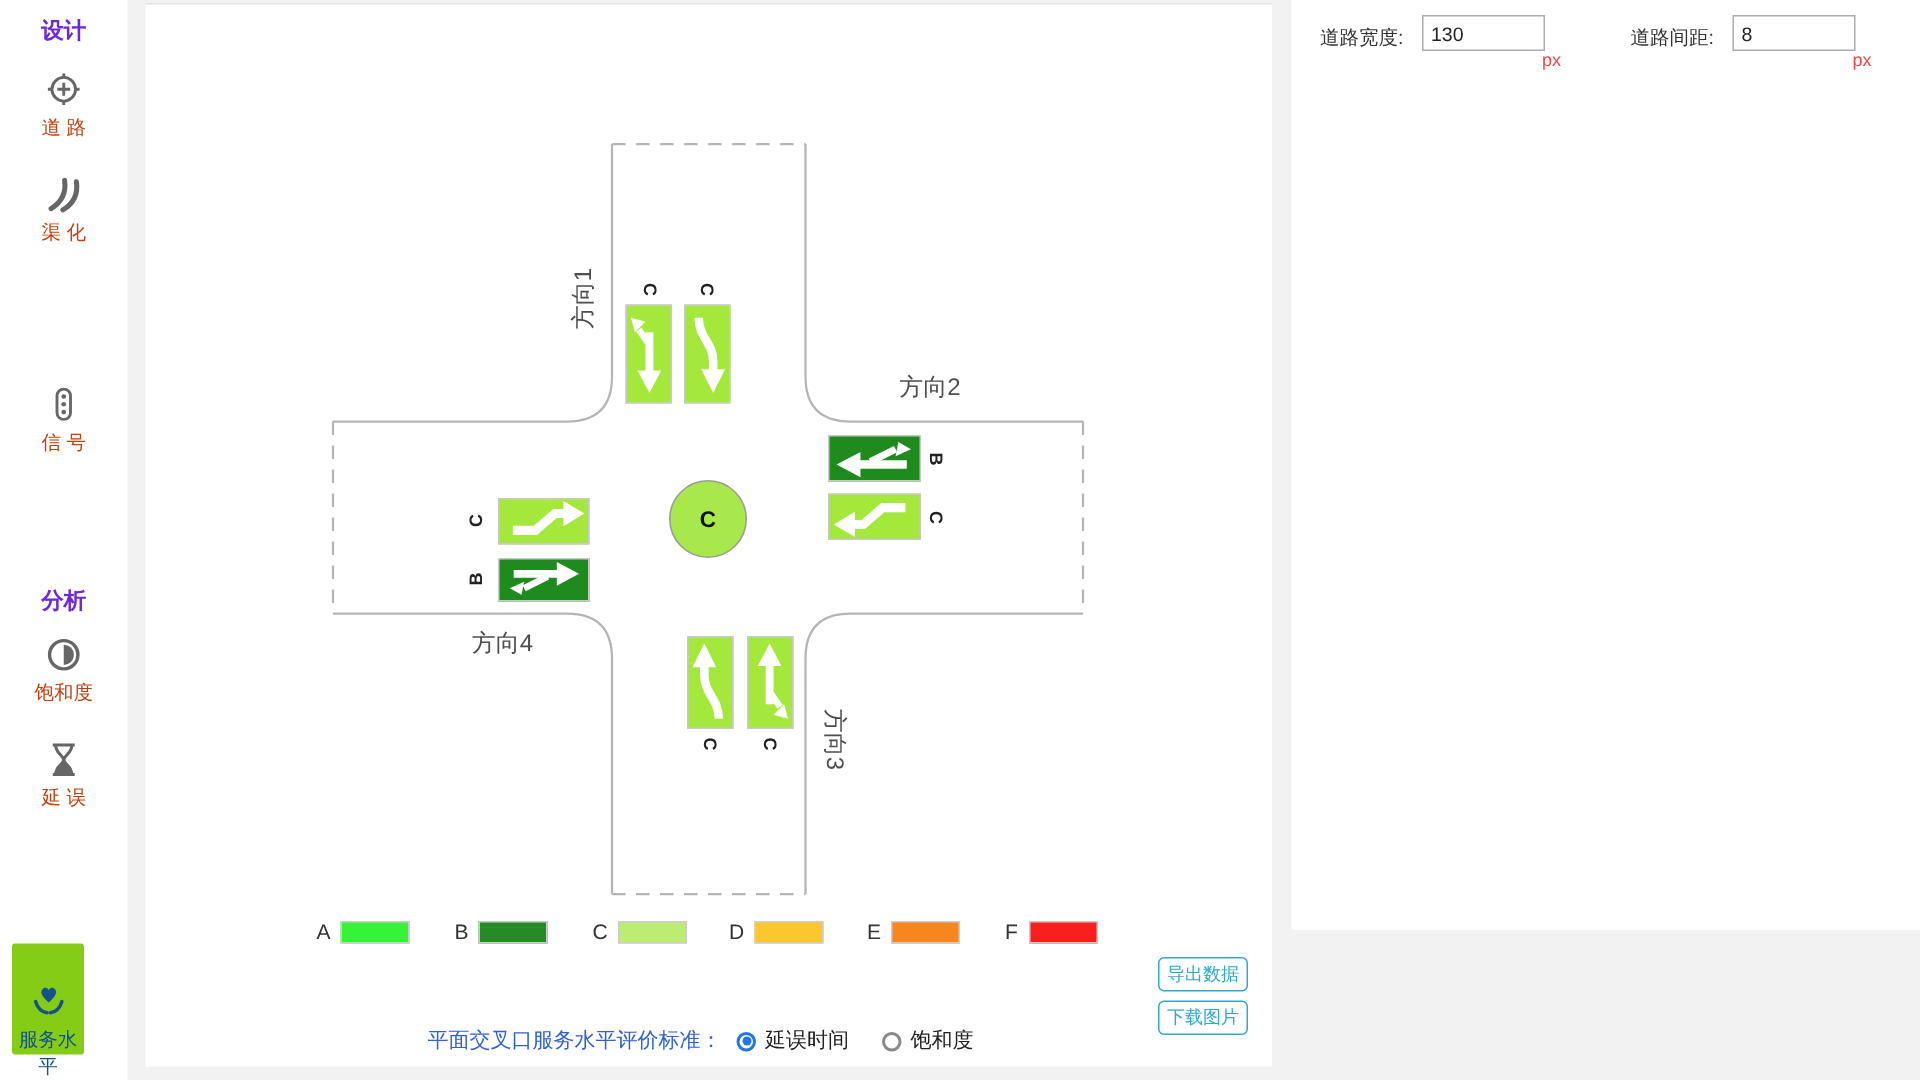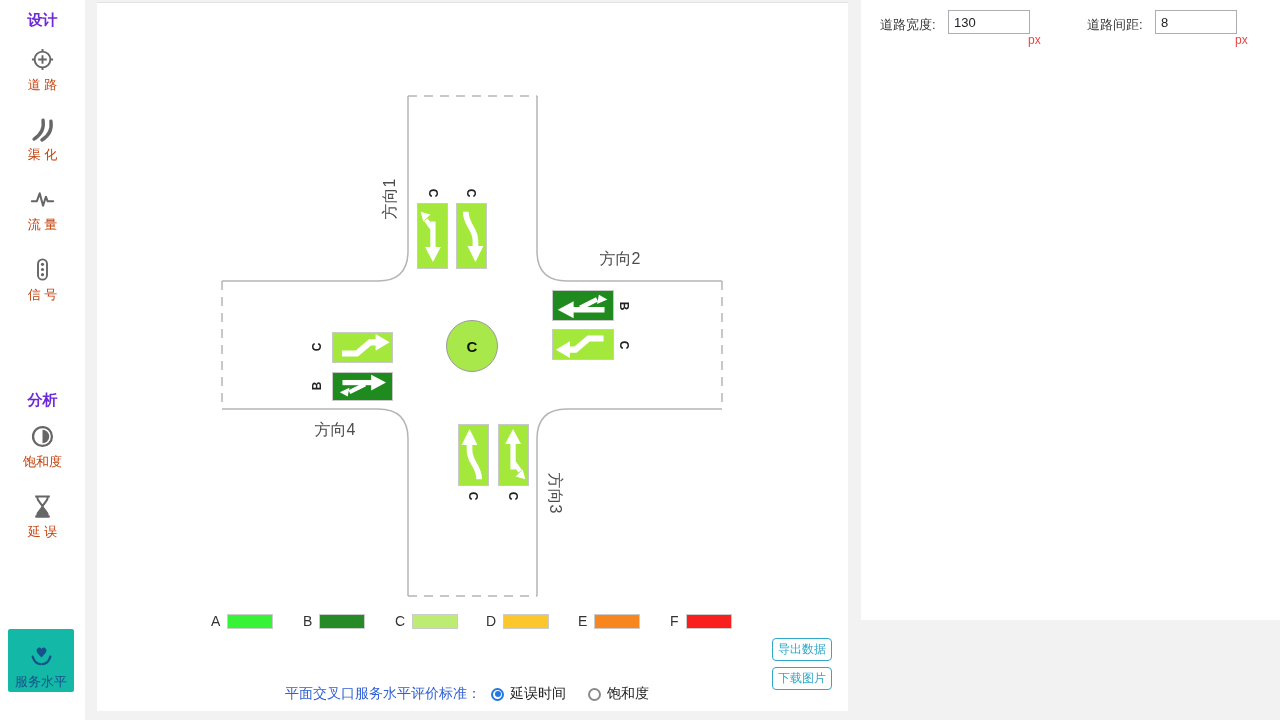--- a/index.html
+++ b/index.html
@@ -5,21 +5,21 @@
   html,body{margin:0;padding:0;}
   body{font-family:"Liberation Sans","DejaVu Sans",sans-serif;background:#f2f2f2;}
   #page{position:relative;width:1280px;height:720px;overflow:hidden;background:#f2f2f2;}
 
   
   #sidebar{position:absolute;left:0;top:0;width:85px;height:720px;background:#fff;}
   .side-header{position:absolute;width:85px;text-align:center;font-size:15px;font-weight:bold;color:#6d28d9;}
   .nav-item{position:absolute;width:85px;text-align:center;color:#555;cursor:pointer;}
   .nav-item .nav-icon{display:block;margin:0 auto;width:27px;height:27px;color:#666;}
   .nav-item .nav-label{display:block;margin-top:3px;font-size:13px;color:#c2410c;}
-  .nav-item.selected{left:8px;width:66px;background:#14b8a6;border-radius:2px;padding-top:14px;height:49px;}
+  .nav-item.selected{left:8px;width:48px;background:#84cc16;border-radius:2px;padding-top:25px;height:49px;}
   .nav-item.selected .nav-icon{color:#16518c;}
   .nav-item.selected .nav-label{color:#16518c;}
 
   
   #canvas{position:absolute;left:97px;top:2px;width:751px;height:708px;background:#fff;border-top:1px solid #e3e3e3;}
   #roads{position:absolute;left:0;top:0;}
   .dir-label{position:absolute;width:60px;height:20px;line-height:20px;text-align:center;font-size:16px;color:#4d4d4d;}
   .rotm90{transform:rotate(-90deg);}
   .rot90{transform:rotate(90deg);}
   .lane-box{position:absolute;border:1px solid #c9c9c9;box-sizing:border-box;}
@@ -73,28 +73,20 @@
     <div class="nav-item" style="top:116px;">
       <span class="nav-icon">
         <svg viewBox="0 0 24 24" fill="none" stroke="currentColor" stroke-linecap="round">
           <path d="M4.5 20.5 C11 16.5 13.5 10.5 12.5 3.8" stroke-width="3"></path>
           <path d="M11.5 21.3 C18 17.3 20.5 11.3 19.5 4.6" stroke-width="3"></path>
         </svg>
       </span>
       <span class="nav-label">渠 化</span>
     </div>
 
-    <div class="nav-item" style="top:186px;">
-      <span class="nav-icon">
-        <svg viewBox="0 0 24 24" fill="none" stroke="currentColor" stroke-width="1.8" stroke-linejoin="round" stroke-linecap="round">
-          <path d="M2.5 13.5 h4.5 l2.5 -7 3 11 2.5 -8 1.5 4 h5"></path>
-        </svg>
-      </span>
-      <span class="nav-label">流 量</span>
-    </div>
 
     <div class="nav-item" style="top:256px;">
       <span class="nav-icon">
         <svg viewBox="0 0 24 24" fill="none" stroke="currentColor">
           <rect x="8" y="3" width="8" height="18" rx="4" stroke-width="1.7"></rect>
           <circle cx="12" cy="7.4" r="1.4" fill="currentColor" stroke="none"></circle>
           <circle cx="12" cy="12" r="1.4" fill="currentColor" stroke="none"></circle>
           <circle cx="12" cy="16.6" r="1.4" fill="currentColor" stroke="none"></circle>
         </svg>
       </span>

